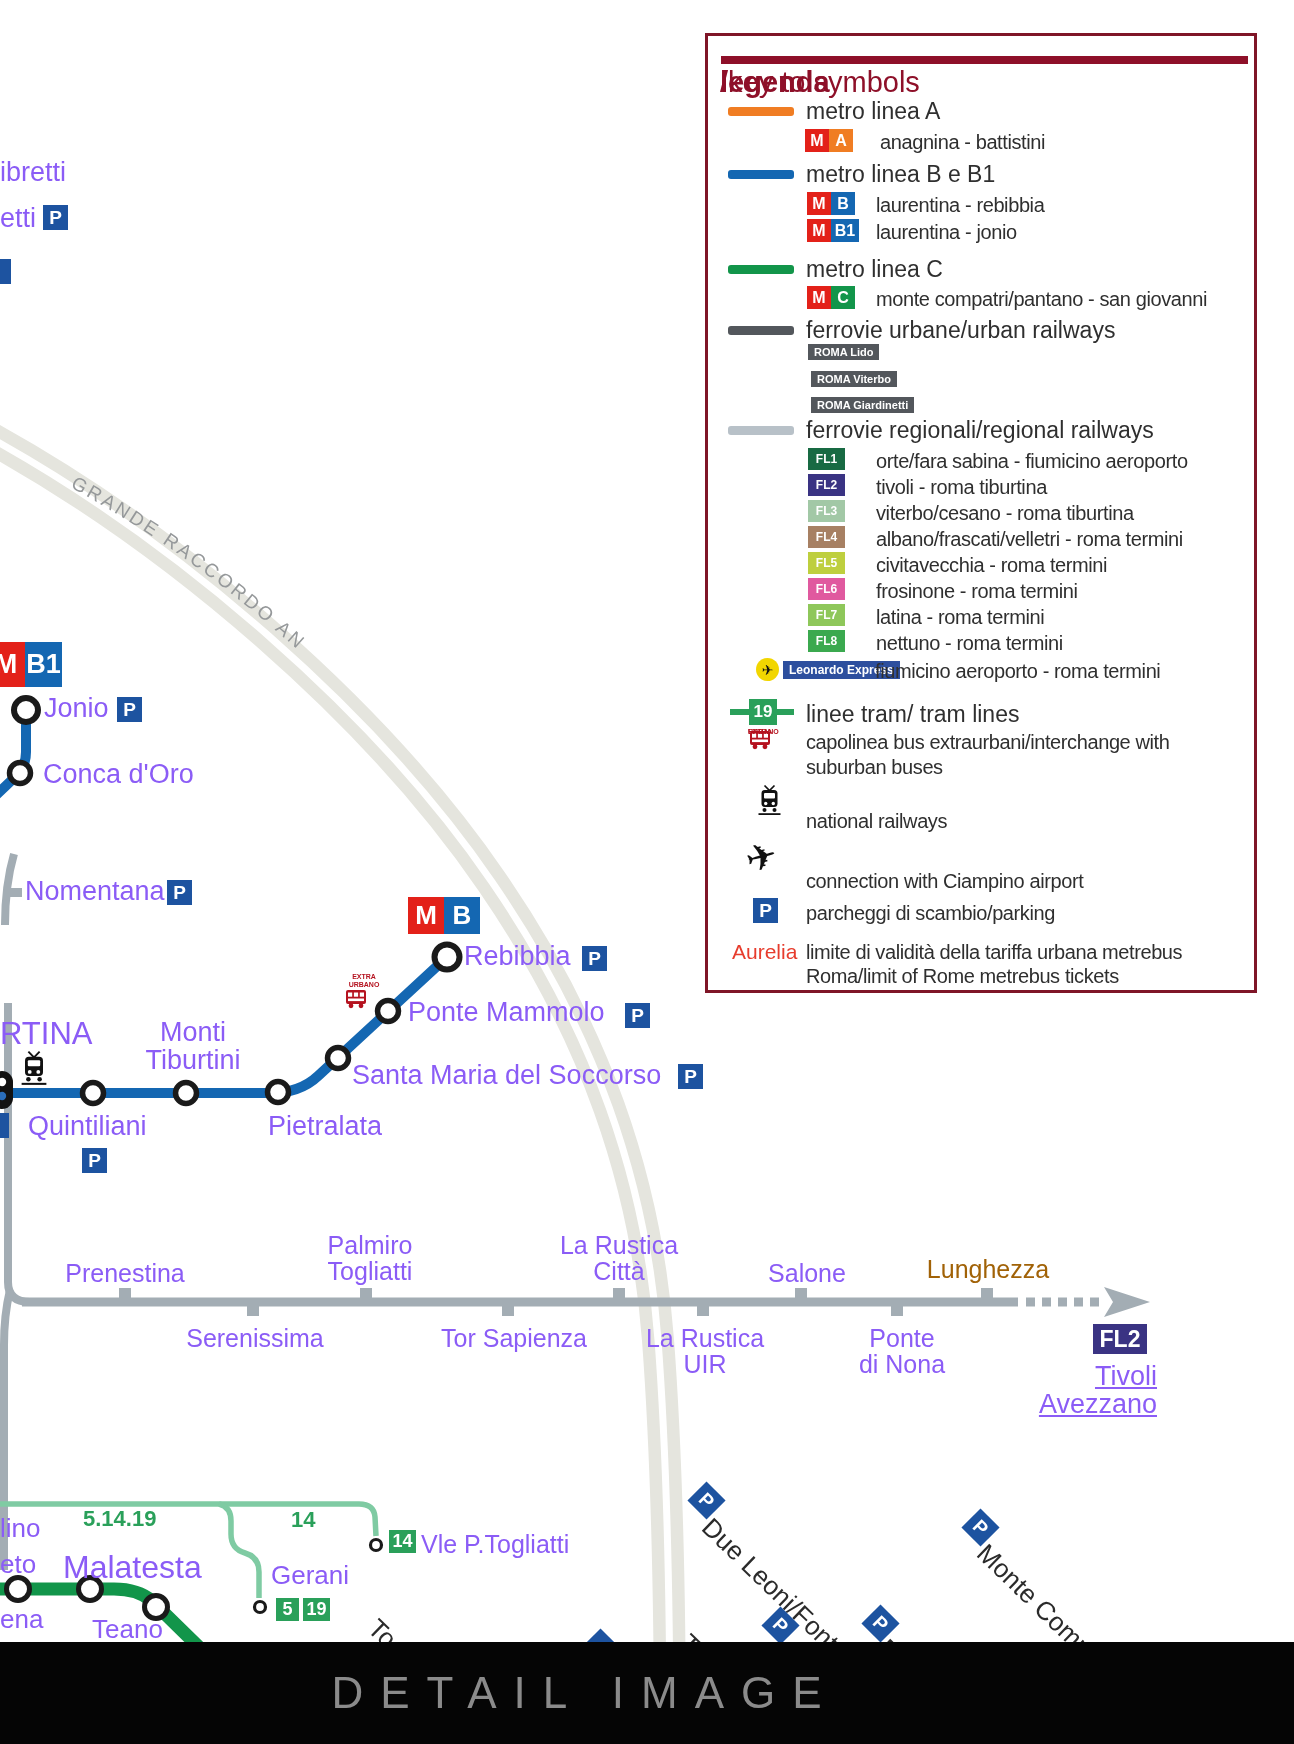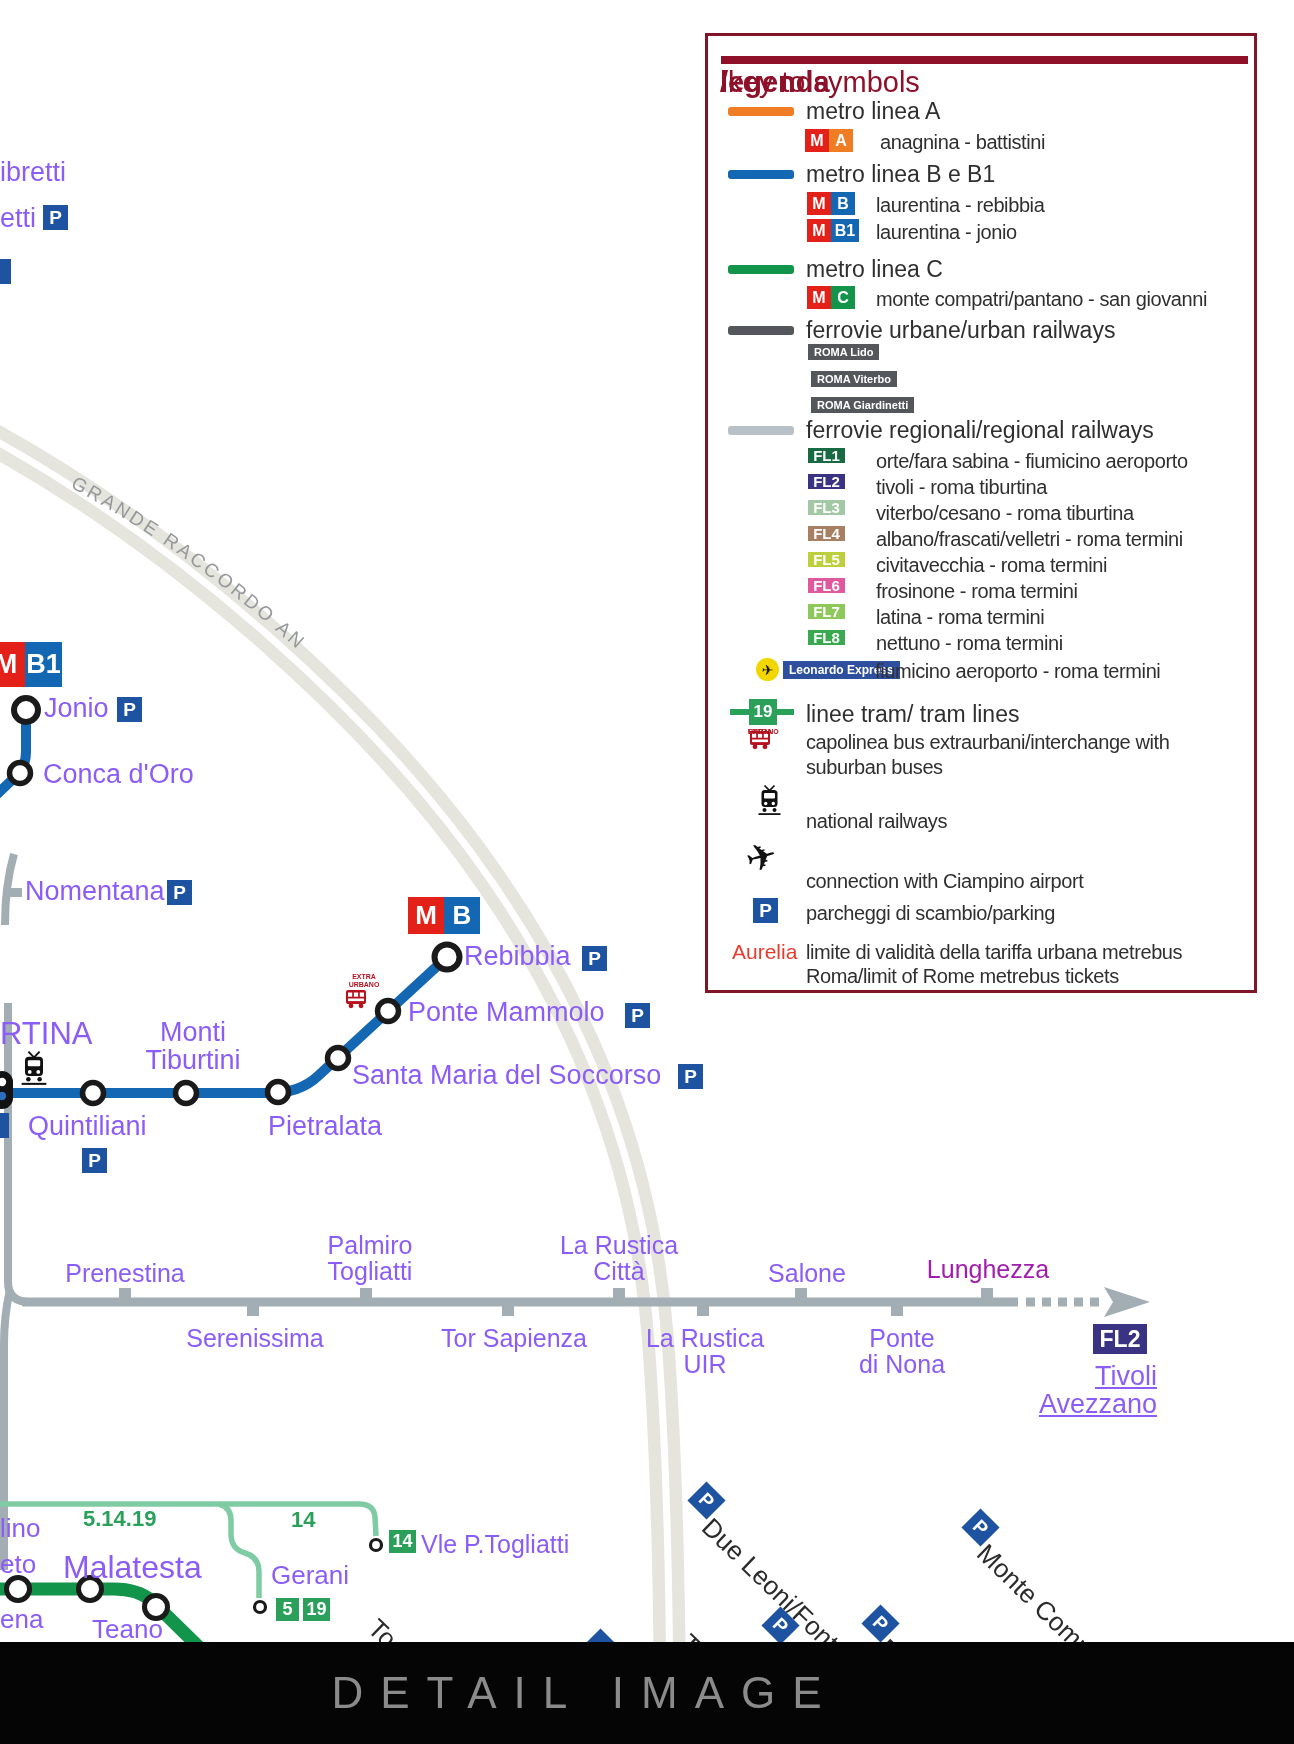--- a/index.html
+++ b/index.html
@@ -5,21 +5,21 @@
   html,body{margin:0;padding:0;background:#fff;}
   .stage{position:relative;width:1294px;height:1744px;background:#fff;overflow:hidden;
          font-family:"Liberation Sans",sans-serif;}
   svg{display:block;}
   #mapsvg{position:absolute;left:0;top:0;z-index:1;}
   .lbl{position:absolute;color:#8b5cf6;white-space:nowrap;z-index:3;font-size:27px;line-height:1.04;}
   .big{font-size:31px;}
   .fl2lbl{font-size:25px;}
   .ctr{transform:translateX(-50%);text-align:center;}
   .rgt{transform:translateX(-100%);text-align:right;text-decoration:underline;}
-  .red{color:#a21caf;}
+  .red{color:#a16207;}
   .grn{color:#2aa05a;font-weight:bold;font-size:22px;}
   .pbadge{position:absolute;z-index:3;width:25px;height:25px;background:#1d53a0;color:#fff;
           font-weight:bold;font-size:19px;display:flex;align-items:center;justify-content:center;}
   .pcut{z-index:2;}
   .diamond{transform:rotate(45deg);width:27px;height:27px;}
   .mbadge{position:absolute;z-index:3;display:flex;color:#fff;font-weight:bold;}
   .mbadge span{display:flex;align-items:center;justify-content:center;}
   .mred{background:#e32119;}
   .mblue{background:#1467b2;}
   .morange{background:#f07d23;}
@@ -35,21 +35,21 @@
   .lrule{left:13px;top:20px;width:527px;height:8px;background:#8e1029;}
   .lhead{left:12px;top:30px;font-size:29px;color:#8e1029;white-space:nowrap;}
   .lhead b{font-weight:bold;}
   .ll{font-size:23px;color:#2f2f2f;white-space:nowrap;left:98px;}
   .ld{font-size:20px;color:#2f2f2f;white-space:nowrap;left:168px;letter-spacing:-0.4px;}
   .sw{left:20px;width:66px;height:9px;border-radius:3px;}
   .lgm{display:flex;color:#fff;font-weight:bold;}
   .lgm span{width:24px;height:23px;display:flex;align-items:center;justify-content:center;
             font-size:16px;position:static;}
   .rb{background:#53575c;color:#fff;font-weight:bold;font-size:11px;padding:2px 6px;white-space:nowrap;}
-  .fl{left:100px;width:37px;height:15px;color:#fff;font-weight:bold;font-size:15px;
+  .fl{left:100px;width:37px;height:22px;color:#fff;font-weight:bold;font-size:12px;
       display:flex;align-items:center;justify-content:center;}
   .fl1{background:#186a43;}.fl2{background:#3a3383;}.fl3{background:#a2c8a6;}.fl4{background:#a78063;}
   .fl5{background:#becf3e;}.fl6{background:#e0599f;}.fl7{background:#8ec75a;}.fl8{background:#3ba94f;}
   .leocircle{left:48px;top:622px;width:23px;height:23px;border-radius:50%;background:#f2d600;
              display:flex;align-items:center;justify-content:center;font-size:14px;color:#111;}
   .leobadge{left:75px;top:625px;background:#2d4f9e;color:#fff;font-weight:bold;font-size:12px;
             padding:2px 6px;white-space:nowrap;}
   .extraicon{width:40px;text-align:center;color:#b5121f;font-weight:bold;font-size:7px;line-height:1.1;}
   .planeglyph{font-size:37px;color:#111;transform:rotate(-15deg);}
   .bar{position:absolute;left:0;top:1642px;width:1294px;height:102px;background:#050505;z-index:9;

